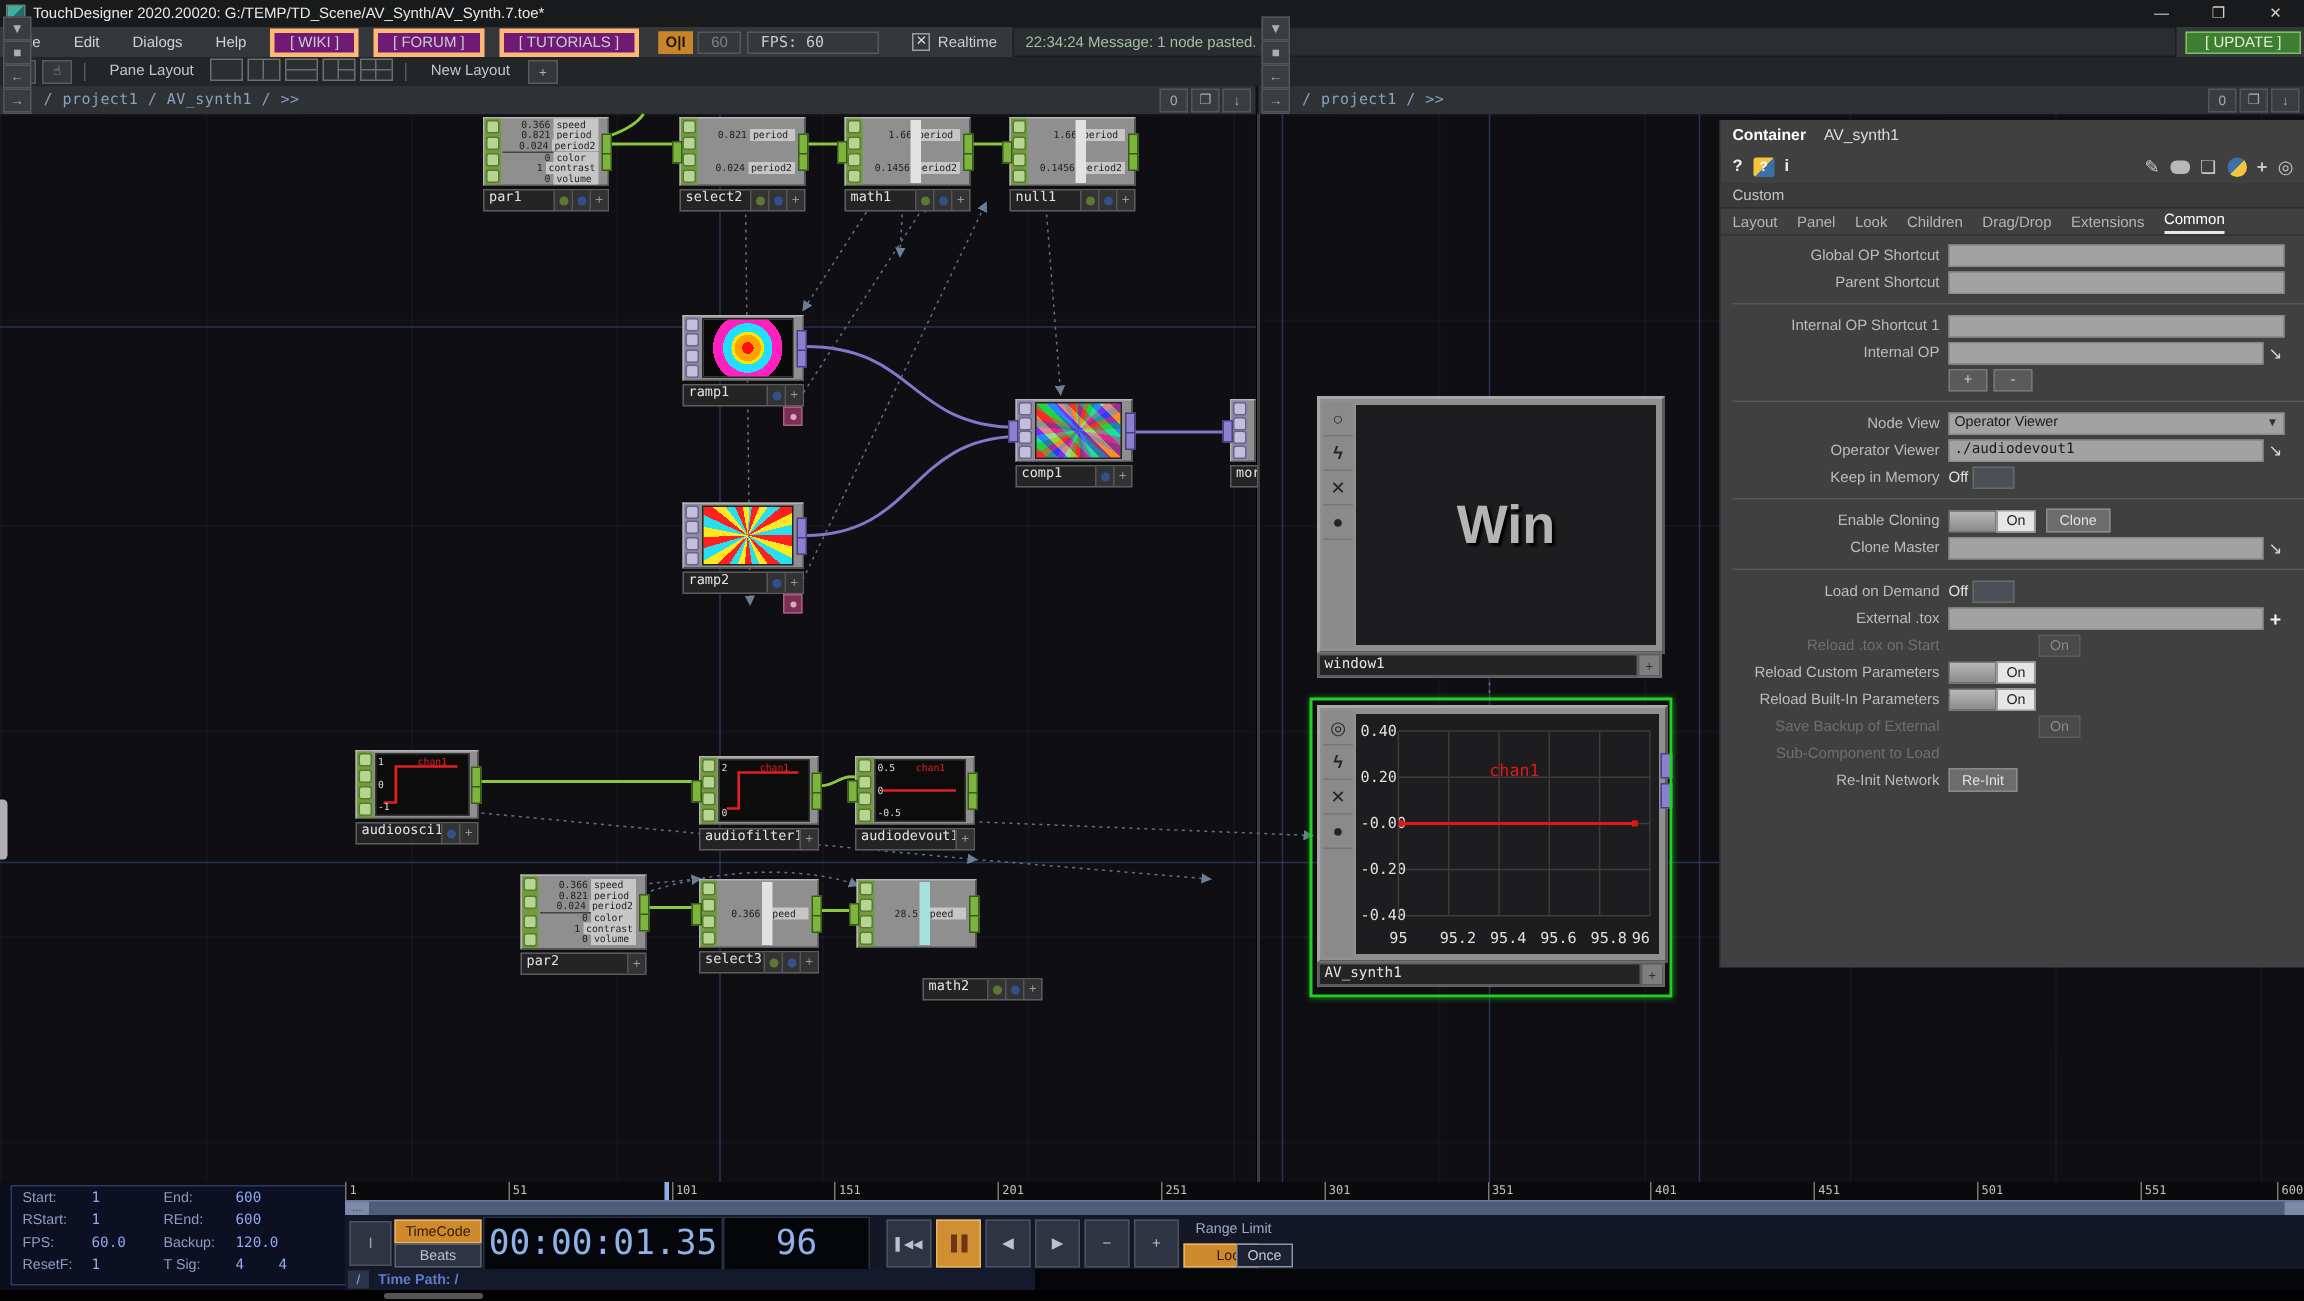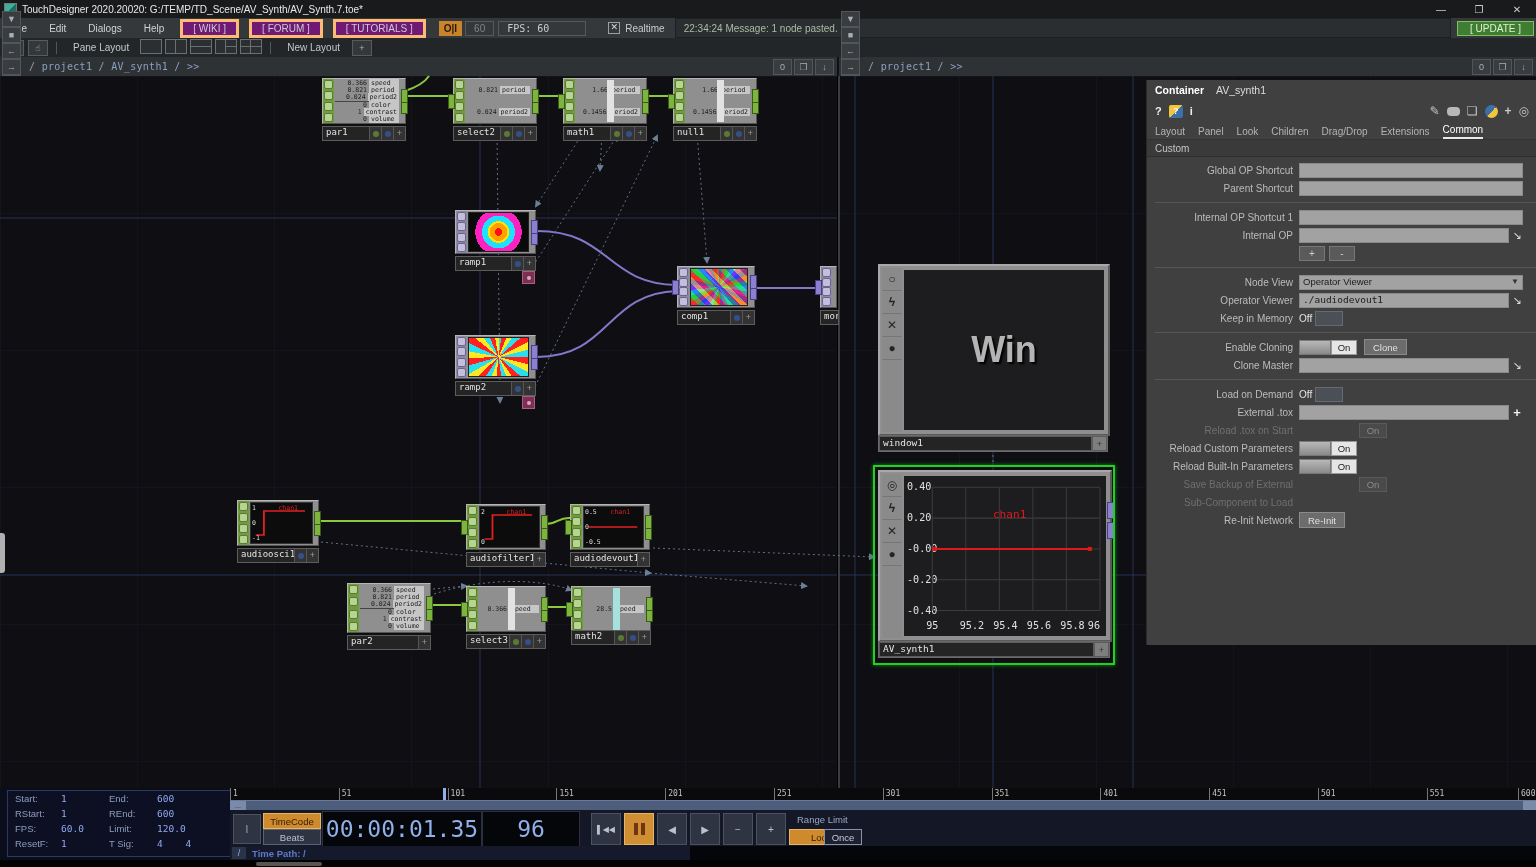--- a/index.html
+++ b/index.html
@@ -687,21 +687,21 @@
         <div class="conn" style="left: -5px; top: 16px;"></div>
         <div class="conn" style="right: -2px; top: 11px;"></div>
         <div class="conn" style="right: -2px; top: 24px; height: 10px;"></div>
         <div class="crows spread">
           <div class="crow">
             <span class="cval">28.5</span>
             <span class="cchip">Speed</span>
           </div>
         </div>
         <div class="vbar cy" style="left: 41.6px;"></div>
-        <div class="namebar" style="top: 44px; width: 78px;">
+        <div class="namebar" style="top: 66px; width: 78px; margin-left: 44px;">
           <span class="nm mono">math2</span>
           <span class="nbox">
             <span class="cir" style="background: rgb(90, 122, 51);"></span>
           </span>
           <span class="nbox">
             <span class="cir" style="background: rgb(51, 80, 138);"></span>
           </span>
           <span class="nbox">
             <span class="pl">+</span>
           </span>
@@ -785,30 +785,30 @@
       <span class="pqicon">i</span>
       <span id="piconsR">
         <span>✎</span>
         <span class="bubble"></span>
         <span>❏</span>
         <span id="pyicon"></span>
         <span style="font-weight:bold;">+</span>
         <span>◎</span>
       </span>
     </div>
+    <div id="psubtab">Custom</div>
     <div id="ptabs">
         <span class="ptab">Layout</span>
         <span class="ptab">Panel</span>
         <span class="ptab">Look</span>
         <span class="ptab">Children</span>
         <span class="ptab">Drag/Drop</span>
         <span class="ptab">Extensions</span>
         <span class="ptab active">Common</span>
       </div>
-    <div id="psubtab">Custom</div>
     <div id="prows">
         <div class="prow">
           <span class="plabel">Global OP Shortcut</span>
           <span class="pctrl">
             <span class="pfield"></span>
           </span>
         </div>
         <div class="prow">
           <span class="plabel">Parent Shortcut</span>
           <span class="pctrl">
@@ -940,21 +940,21 @@
       </div>
       <div class="irow">
         <span class="ilbl">RStart:</span>
         <span class="ival mono">1</span>
         <span class="ilbl2">REnd:</span>
         <span class="ival mono">600</span>
       </div>
       <div class="irow">
         <span class="ilbl">FPS:</span>
         <span class="ival mono">60.0</span>
-        <span class="ilbl2">Limit:</span>
+        <span class="ilbl2">Backup:</span>
         <span class="ival mono">120.0</span>
       </div>
       <div class="irow">
         <span class="ilbl">ResetF:</span>
         <span class="ival mono">1</span>
         <span class="ilbl2">T Sig:</span>
         <span class="ival mono">4    4</span>
       </div>
     </div>
   <div id="ruler">

